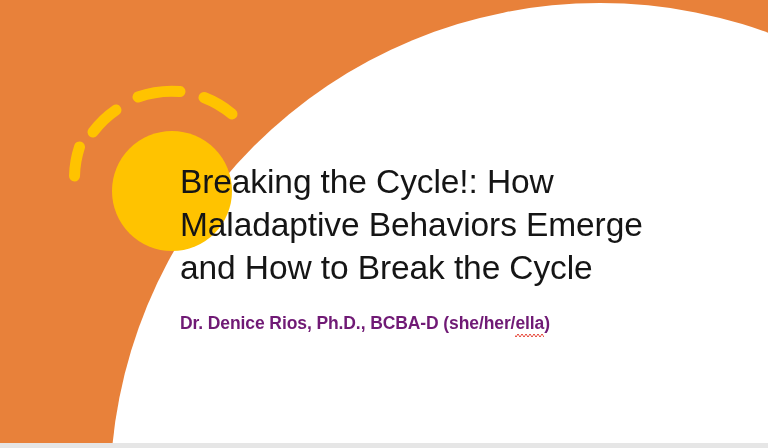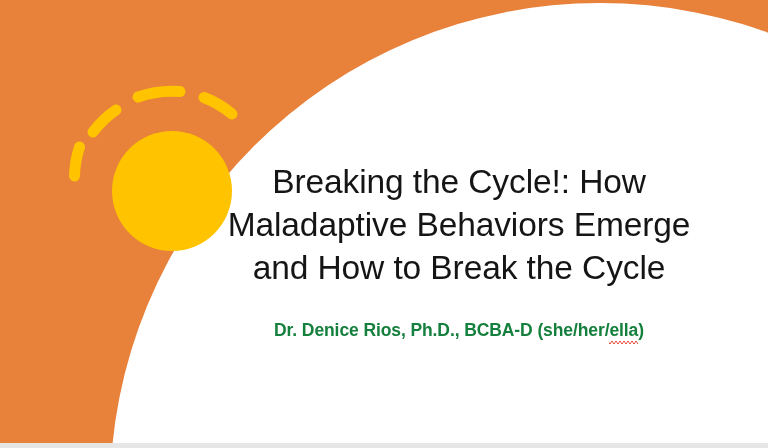--- a/index.html
+++ b/index.html
@@ -50,37 +50,37 @@
     height: 240px;
   }
   .sun-wrap svg { display: block; }
 
   
   .text-block {
     position: absolute;
     left: 180px;
     top: 160px;
     width: 558px;
-    text-align: center;
+    text-align: left;
   }
   .title {
     margin: 0;
     font-size: 33.5px;
     line-height: 43px;
     font-weight: 400;
     color: #151515;
     letter-spacing: -0.1px;
     white-space: pre-line;
   }
   .subtitle {
-    margin: 30px 0 0 0;
+    margin: 23px 0 0 0;
     font-size: 17.5px;
     line-height: 23px;
     font-weight: 600;
-    color: #15803d;
+    color: #701a75;
     letter-spacing: -0.1px;
   }
   .squiggle {
     position: relative;
     display: inline-block;
   }
   .squiggle::after {
     content: "";
     position: absolute;
     left: 0;

